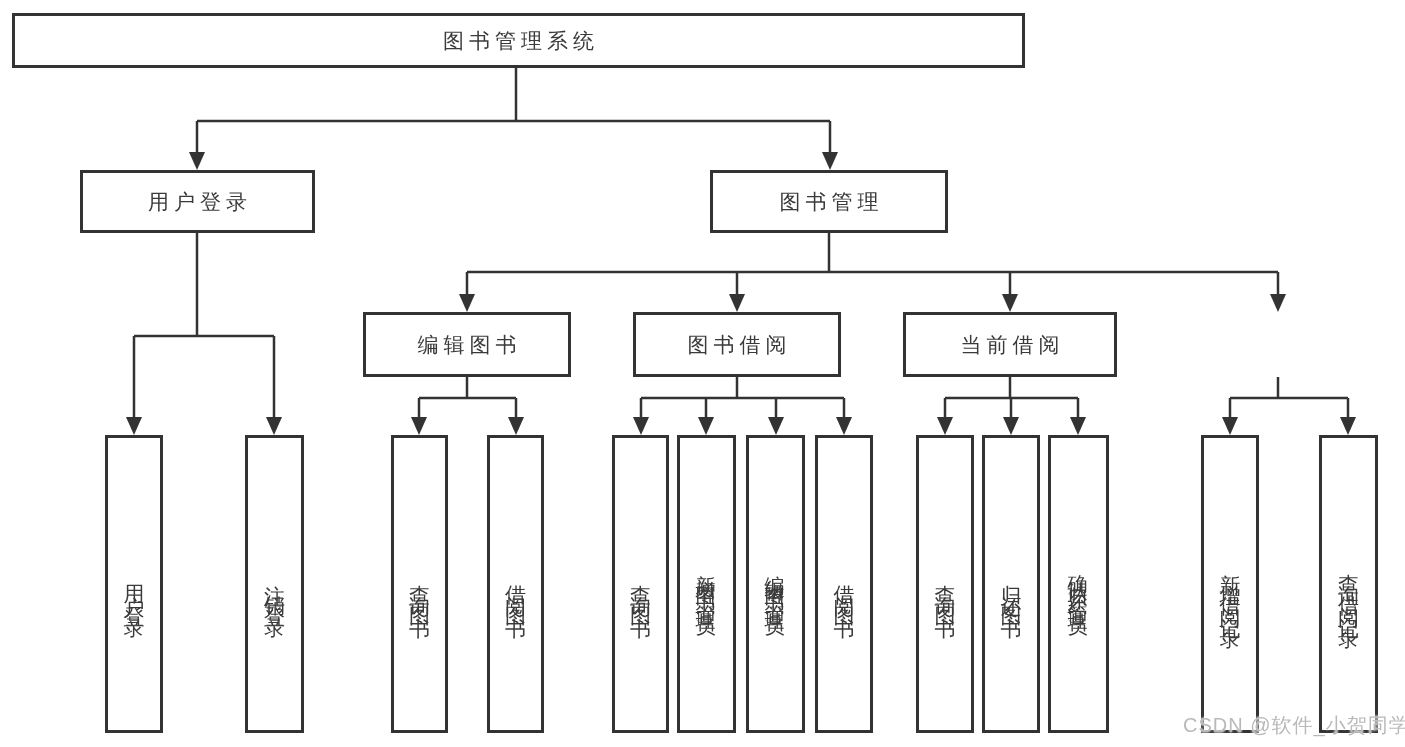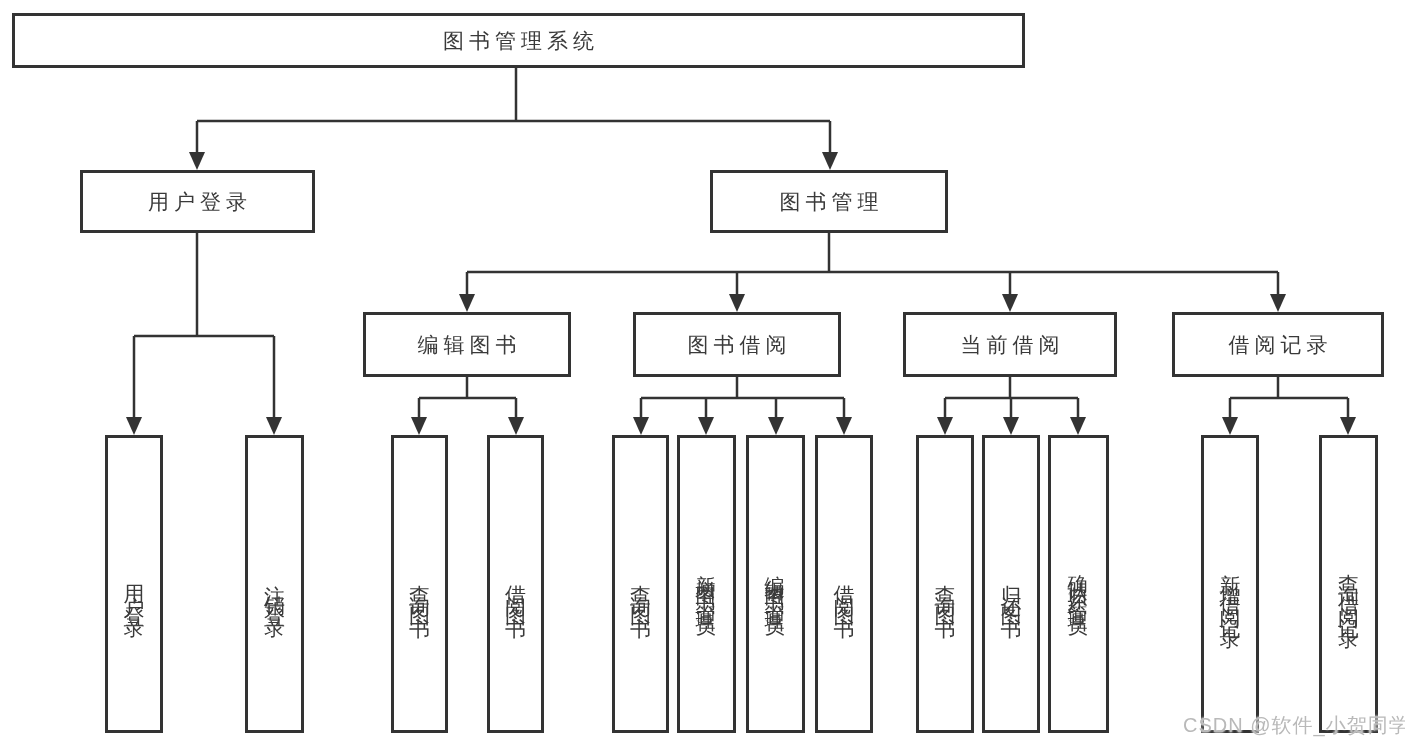--- a/index.html
+++ b/index.html
@@ -152,23 +152,20 @@
 
   <div class="box n-l3a">
     <span class="h-label">编辑图书</span>
   </div>
   <div class="box n-l3c">
     <span class="h-label">当前借阅</span>
   </div>
   <div class="box n-l3b">
     <span class="h-label">图书借阅</span>
   </div>
-  <div class="box n-l3d">
-    <span class="h-label">借阅记录</span>
-  </div>
 
   <div class="box leaf n-f01">
     <span class="v-label">用户登录</span>
   </div>
   <div class="box leaf n-f02">
     <span class="v-label">注销登录</span>
   </div>
   <div class="box leaf n-f03">
     <span class="v-label">查询图书</span>
   </div>

